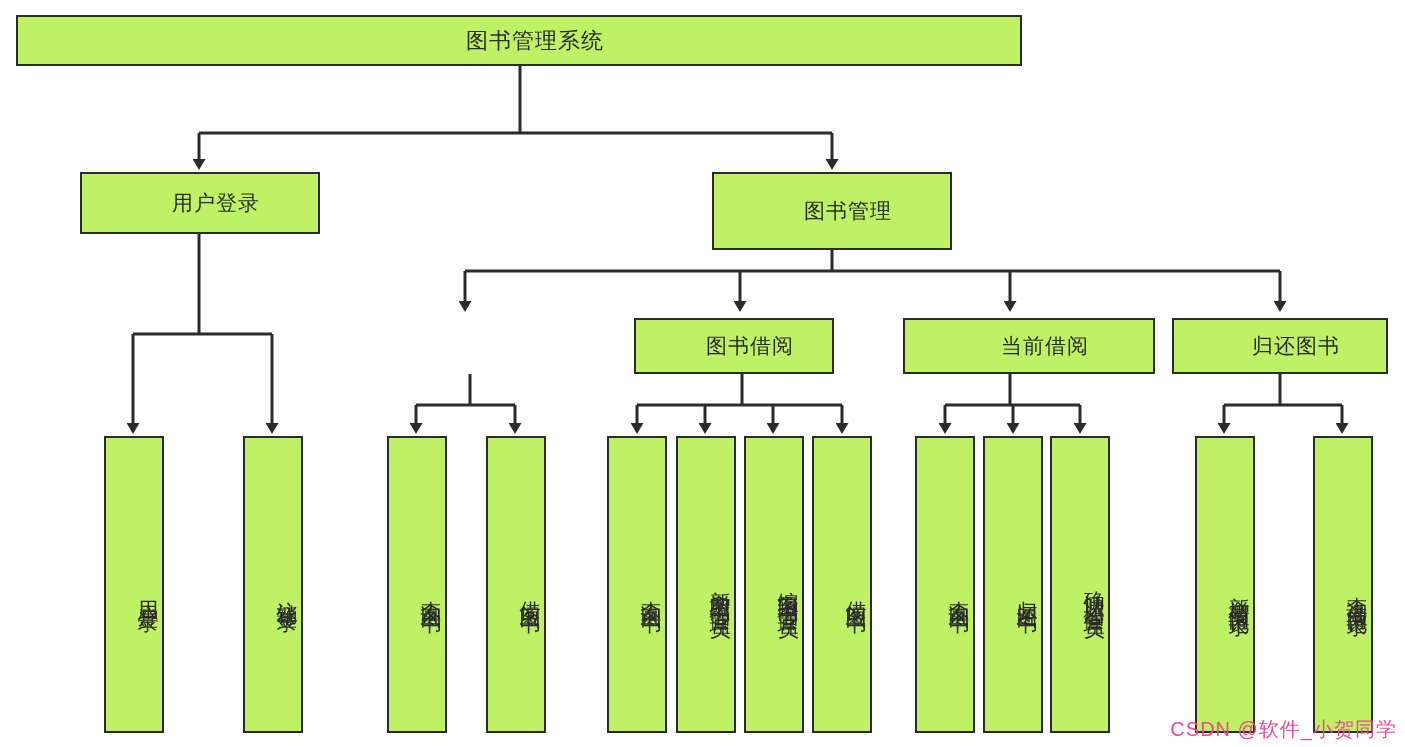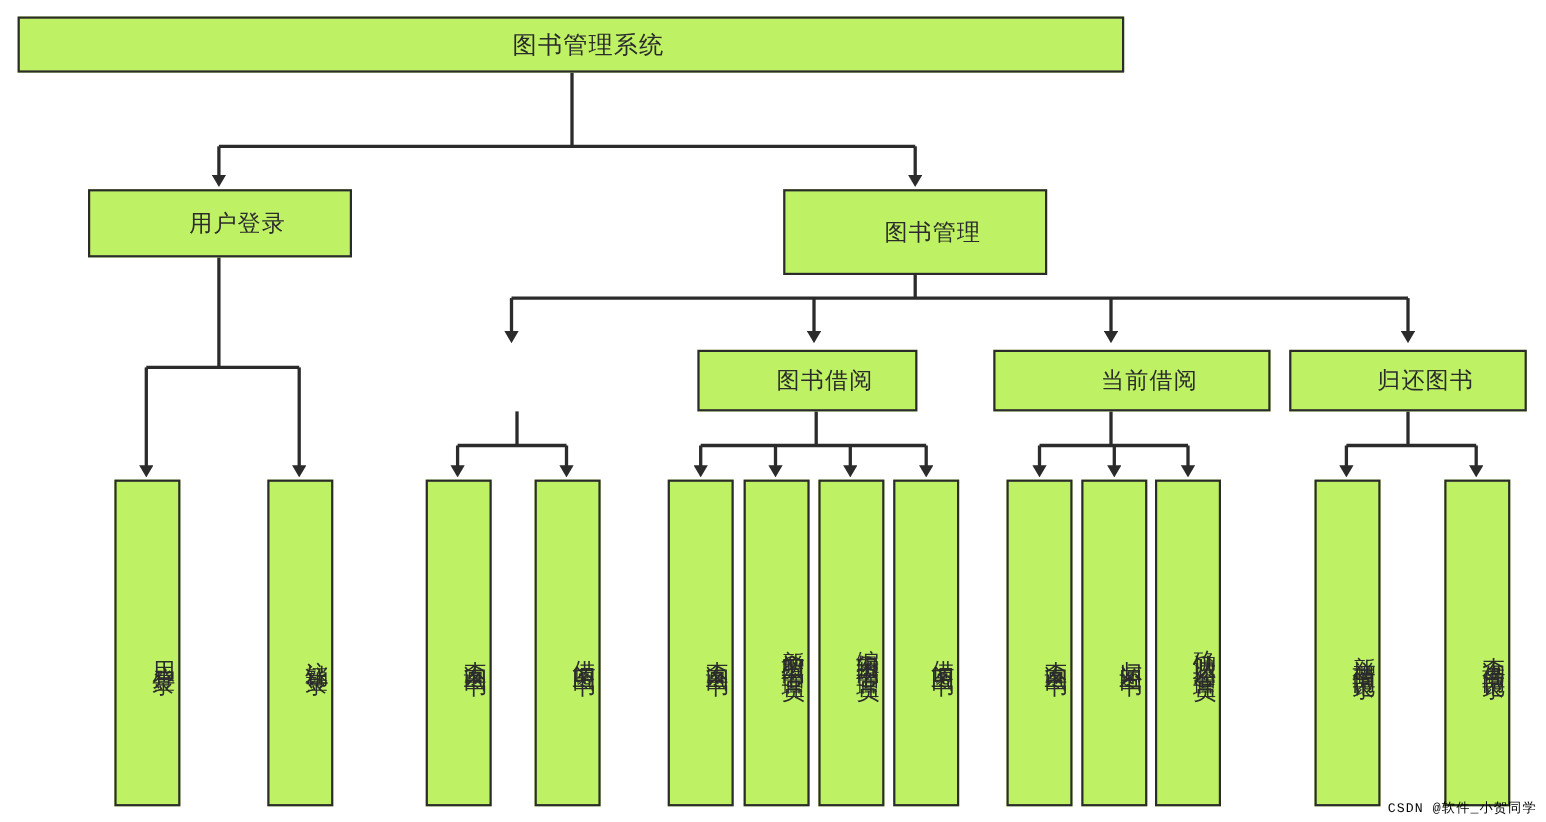--- a/index.html
+++ b/index.html
@@ -34,26 +34,25 @@
     font-size:21px;
     letter-spacing:4px;
     padding-top:14px;
     align-items:flex-start;
     justify-content:center;
   }
   .watermark{
     position:absolute;
     right:8px;
     bottom:4px;
-    font-size:12px;
-    color:#000000;
+    font-size:20px;
+    color:#ec4899;
     letter-spacing:1px;
     white-space:nowrap;
     pointer-events:none;
-    font-family:Liberation Mono, monospace;
   }
 </style>
 </head>
 <body>
 
 <div id="diagram-root">
 
   <svg id="wires" viewBox="0 0 1405 747" xmlns="http://www.w3.org/2000/svg">
     <defs>
       <marker id="arrow" markerWidth="11" markerHeight="13" refX="1" refY="6.5" orient="auto" markerUnits="userSpaceOnUse">

